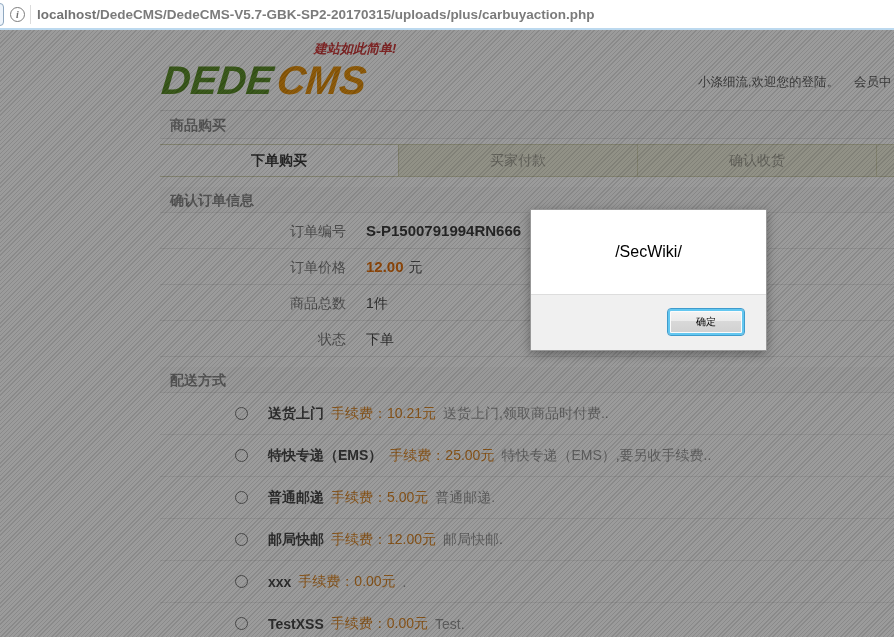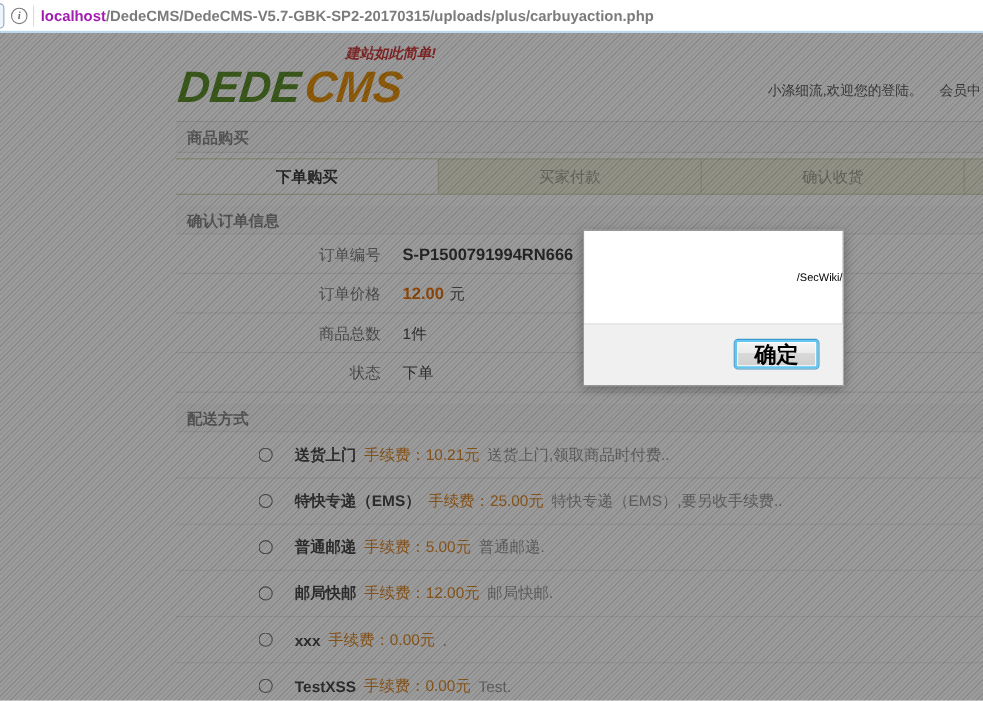--- a/index.html
+++ b/index.html
@@ -22,21 +22,21 @@
     border:1px solid #8fa8c0; border-radius:4px; background:#eef4fb;
   }
   .info-icon {
     position:absolute; left:10px; top:7px; width:15px; height:15px;
     border:1px solid #7d7d7d; border-radius:50%;
     color:#6e6e6e; font-size:10px; font-weight:bold; font-style:italic;
     text-align:center; line-height:14px; font-family:"Liberation Serif", serif;
   }
   .addr-sep { position:absolute; left:30px; top:5px; width:1px; height:19px; background:#dcdcdc; }
   .url { position:absolute; left:37px; top:0; line-height:29px; font-size:13.5px; white-space:nowrap; }
-  .url .host { color:#a21caf; font-weight:bold; }
+  .url .host { color:#737373; font-weight:bold; }
   .url .path { color:#7b7b7b;font-weight:bold; }
 
   
   .page { position:absolute; top:30px; left:0; width:1200px; height:640px; background:#fff; z-index:1; }
   .member { margin-left:160px; width:960px; position:relative; }
 
   
   .member-header { height:80px; position:relative; }
   .logo { position:absolute; left:2px; top:16px; height:56px; width:240px; }
   .wordmark {
@@ -100,32 +100,31 @@
   }
 
   
   .dialog {
     position:absolute; left:530px; top:209px; width:237px; height:142px;
     background:#ffffff; border:1px solid #989898;
     box-shadow:0 3px 10px rgba(0,0,0,0.35);
     z-index:30;
   }
   .dialog-body {
-    height:84px; display:flex; align-items:center; justify-content:flex-end;
-    font-size:10px; color:#000;
+    height:84px; display:flex; align-items:center; justify-content:center;
+    font-size:16px; color:#000;
   }
   .dialog-footer { height:56px; background:#f0f0f0; border-top:1px solid #dddddd; position:relative; }
   .ok-button {
     position:absolute; right:21px; top:13px; width:78px; height:28px;
-    font-family:"Liberation Sans", sans-serif; font-size:20px; color:#000;
+    font-family:"Liberation Sans", sans-serif; font-size:10px; color:#000;
     background:linear-gradient(#f5f5f5, #ebebeb 45%, #d9d9d9 46%, #cfcfcf);
     border:1px solid #3f9bcc; border-radius:4px;
     box-shadow:inset 0 0 0 2px #63c7f0, inset 0 0 0 3px #fbfbfb;
     cursor:pointer;
-    font-weight:bold;
   }
 </style>
 </head>
 <body>
 
 <div class="page">
   <div class="member">
 
     <div class="member-header">
       <div class="logo">

